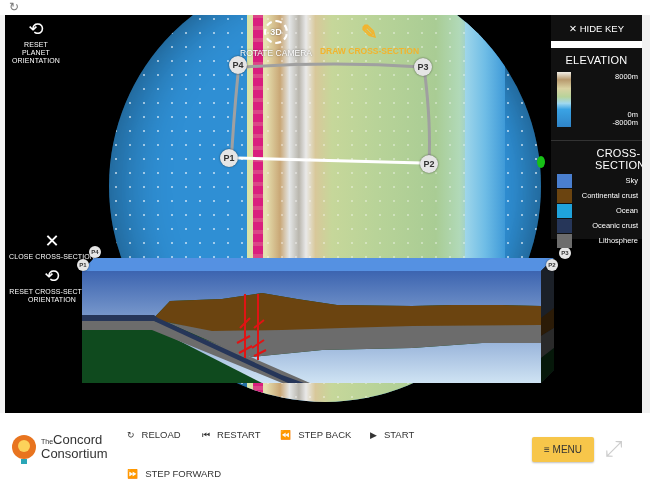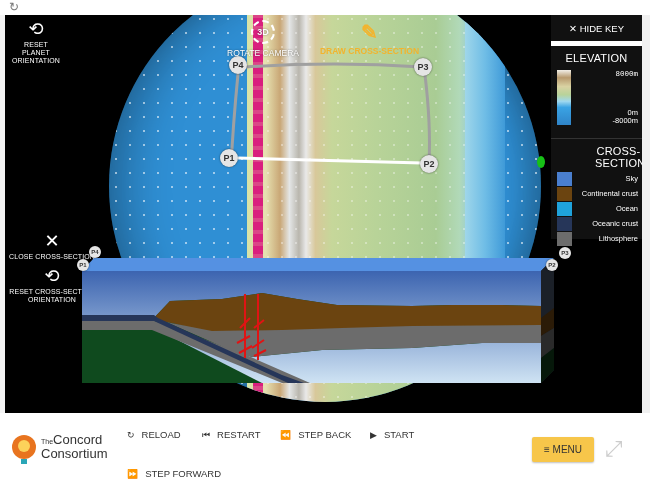--- a/index.html
+++ b/index.html
@@ -18,26 +18,26 @@
     background:linear-gradient(90deg,#d8e3a6 0%,#e6e0b0 8%,#c9a776 14%,#e4e6e6 18%,#b9b6ad 22%,#e9e9e9 25%,#d8c89a 29%,#c6d79a 36%,#b8d398 55%,#a9cc94 80%,#b1d9b8 90%,#8fcae0 96%,#5eb0de 100%);}
   .land-hex{position:absolute;inset:0;background-image:radial-gradient(rgba(255,255,255,0.35) 1px, transparent 1.4px);background-size:14px 14px;}
   .boundary{position:absolute;left:144px;top:0;width:10px;height:100%;background:#d91f7e;
     -webkit-mask:repeating-linear-gradient(180deg,#000 0 8px,rgba(0,0,0,0.8) 8px 12px);}
   .shelf{position:absolute;left:356px;top:0;width:40px;height:100%;background:linear-gradient(90deg,#9fd6ea,#6fbde6 50%,#3f9ad8);}
   .green-dot{position:absolute;left:532px;top:141px;width:8px;height:12px;border-radius:50%;background:#17c017;}
   svg.overlay{position:absolute;left:0;top:0;}
   .pt{position:absolute;width:18px;height:18px;border-radius:50%;background:#e5e5e5;color:#333;font-size:9px;font-weight:bold;
     text-align:center;line-height:18px;box-shadow:0 0 2px rgba(0,0,0,0.6);cursor:grab;}
   .pt.sm{width:12px;height:12px;line-height:12px;font-size:6px;}
-  .rotate-btn{position:absolute;left:213px;top:5px;width:90px;text-align:center;color:#fff;font-size:8.5px;cursor:pointer;text-shadow:0 0 2px rgba(0,0,0,0.5);}
+  .rotate-btn{position:absolute;left:226px;top:5px;width:90px;text-align:center;color:#fff;font-size:8.5px;cursor:pointer;text-shadow:0 0 2px rgba(0,0,0,0.5);}
   .rotate-btn .ic3d{display:inline-block;width:20px;height:20px;border:2px dashed #fff;border-radius:50%;font-size:9px;font-weight:bold;line-height:20px;margin-bottom:4px;}
   .draw-btn{position:absolute;left:307px;top:5px;width:115px;text-align:center;color:#f2b42e;font-size:8.5px;font-weight:bold;cursor:pointer;}
   .draw-btn .pen{display:block;font-size:20px;line-height:24px;height:26px;}
   .key{position:absolute;left:546px;top:0;width:91px;height:224px;background:#111;color:#fff;}
-  .key .hide{height:26px;line-height:28px;text-align:center;font-size:9.5px;border-bottom:5px solid #ffffff;cursor:pointer;}
+  .key .hide{height:26px;line-height:28px;text-align:center;font-size:9.5px;border-bottom:7px solid #ffffff;cursor:pointer;}
   .key h4{margin:0;text-align:center;font-size:11px;font-weight:normal;padding-top:6px;letter-spacing:0.2px;}
   .elev{position:relative;height:74px;}
   .elev .bar{position:absolute;left:6px;top:6px;width:14px;height:55px;
     background:linear-gradient(180deg,#f1eee6 0%,#b89a6e 14%,#d9d2a2 30%,#b8d39a 45%,#9fd8ef 57%,#3aa3e4 68%,#2f84c8 100%);}
   .elev .lbl{position:absolute;right:4px;font-size:7.5px;}
   .xs{border-top:1px solid #333;padding-bottom:4px;}
   .xs-row{height:15px;position:relative;}
   .xs-row .sw{position:absolute;left:6px;top:0;width:15px;height:14px;}
   .xs-row .t{position:absolute;right:4px;top:2px;font-size:7.5px;}
   .xsec{position:absolute;left:77px;top:243px;width:472px;height:125px;}
@@ -146,21 +146,21 @@
   <div class="pt sm" style="left:84px;top:231px;">P4</div>
 
   <div class="key">
     <div class="hide">
       <span>✕</span>
       <span>HIDE KEY</span>
     </div>
     <h4>ELEVATION</h4>
     <div class="elev">
       <div class="bar"></div>
-      <span class="lbl" style="top:6px;font-family:Liberation Mono, monospace;">8000m</span>
+      <span class="lbl" style="top:6px;">8000m</span>
       <span class="lbl" style="top:44px;">0m</span>
       <span class="lbl" style="top:52px;">-8000m</span>
     </div>
     <div class="xs">
       <h4 style="padding-bottom:3px;margin-left:44px;">CROSS-SECTION</h4>
       <div class="xs-row">
           <span class="sw" style="background:#4a7fcf"></span>
           <span class="t">Sky</span>
         </div>
       <div class="xs-row">

